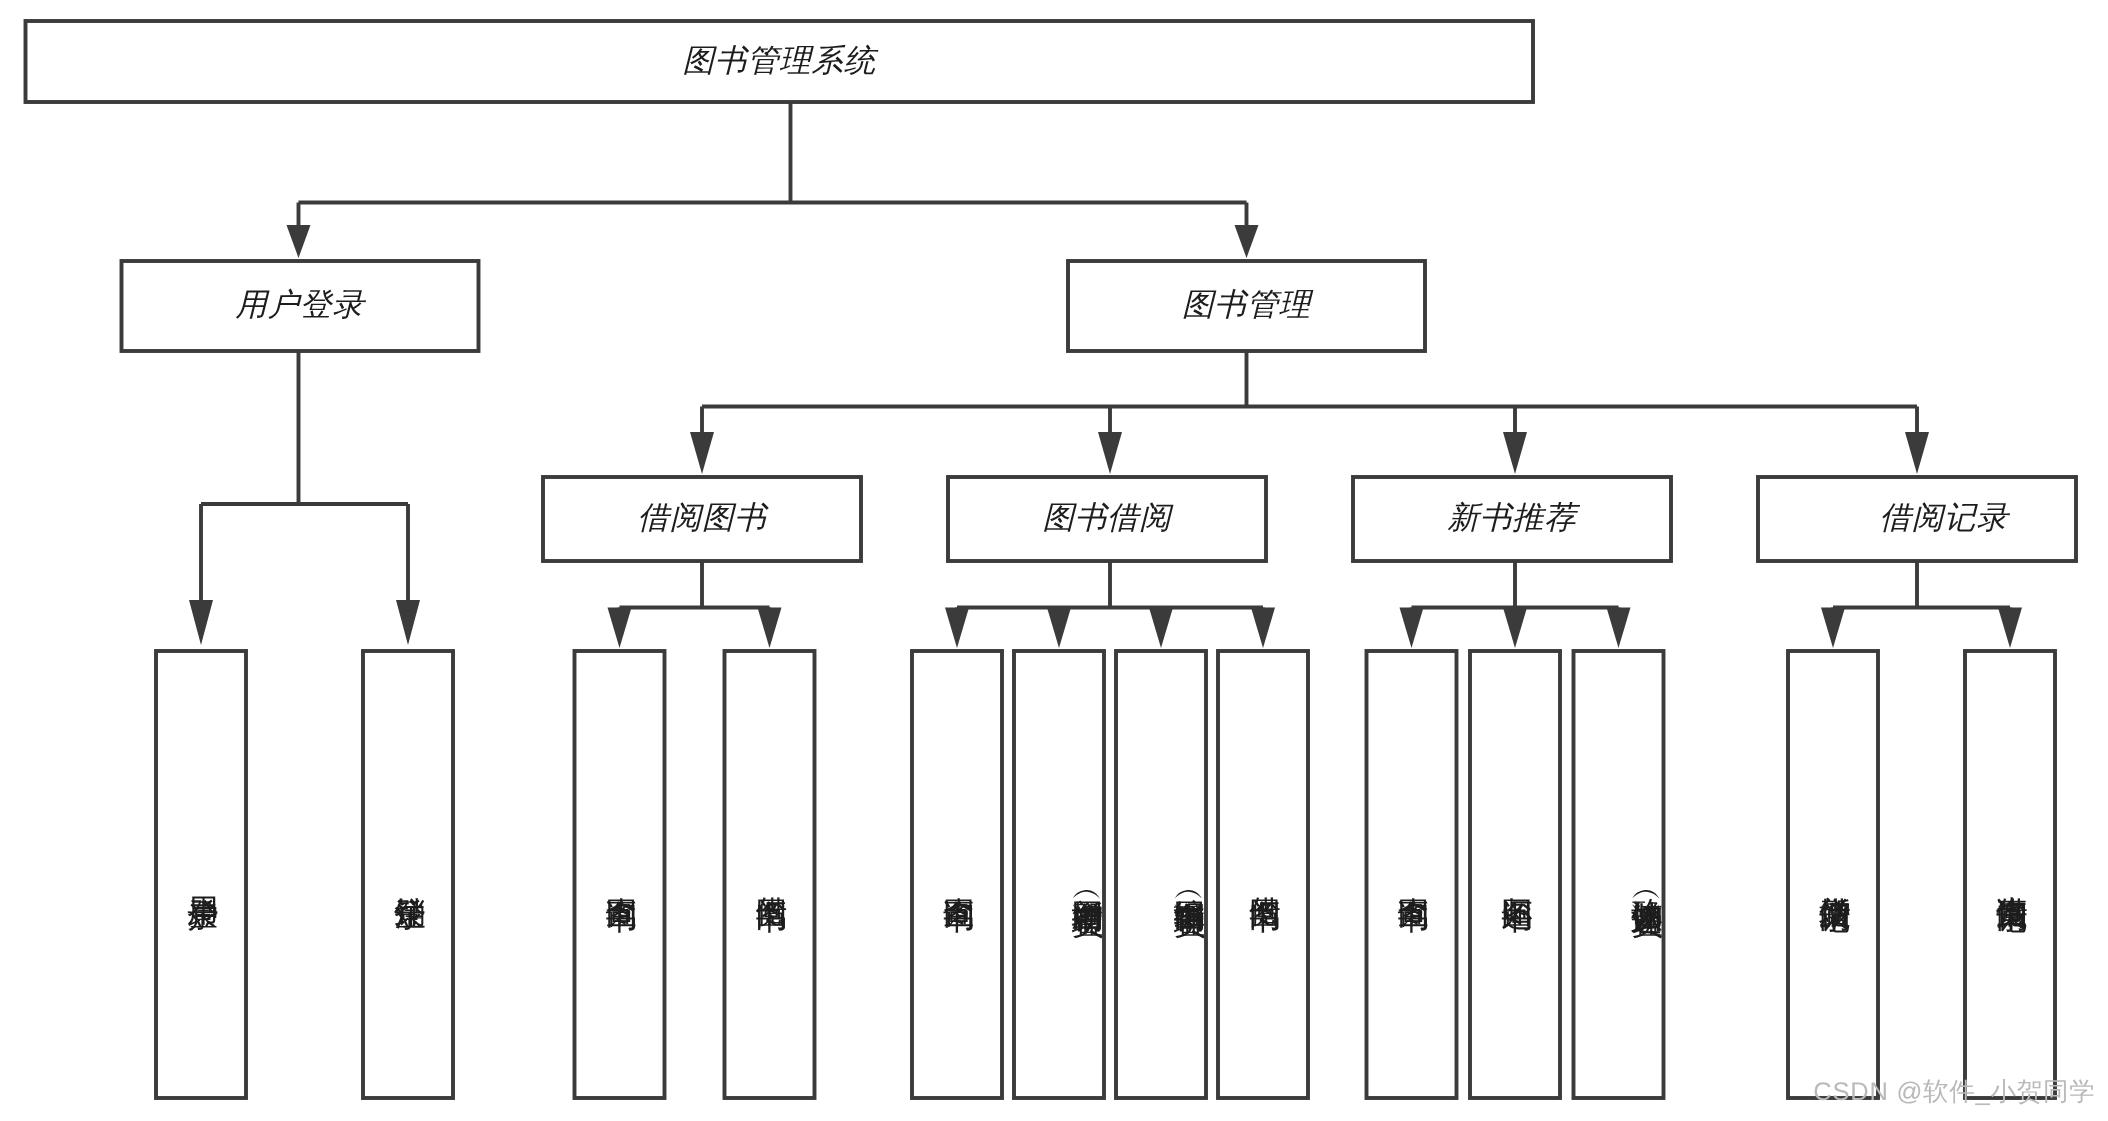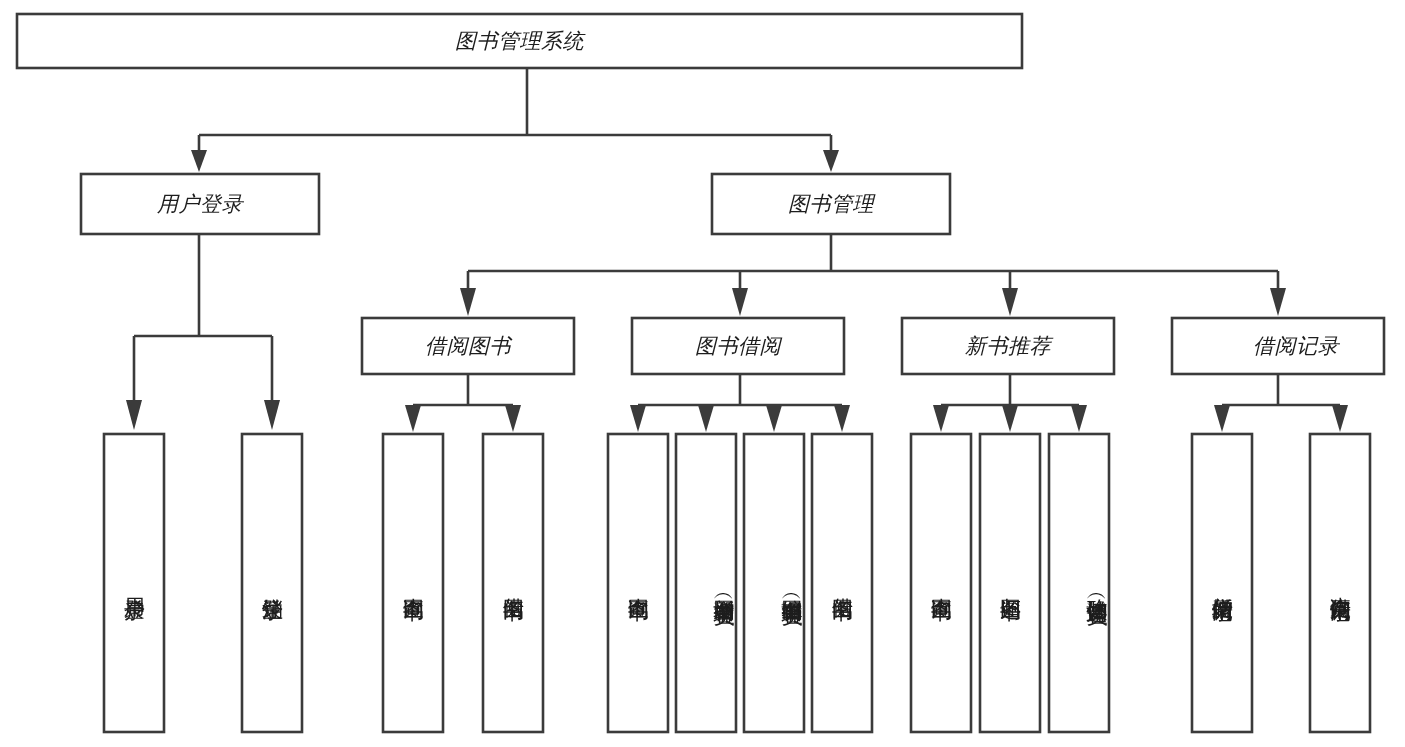--- a/index.html
+++ b/index.html
@@ -210,13 +210,14 @@
   <div class="node-label-v align-top" style="left:744px; top:440px; width:60px; height:292px;">编辑图书（管理员）</div>
   <div class="node-label-v" style="left:812px; top:434px; width:60px; height:298px;">借阅图书</div>
 
   <div class="node-label-v" style="left:911px; top:434px; width:60px; height:298px;">查询图书</div>
   <div class="node-label-v" style="left:980px; top:434px; width:60px; height:298px;">归还图书</div>
   <div class="node-label-v align-top" style="left:1049px; top:440px; width:60px; height:292px;">确认归还（管理员）</div>
 
   <div class="node-label-v" style="left:1192px; top:434px; width:60px; height:298px;">新增借阅记录</div>
   <div class="node-label-v" style="left:1310px; top:434px; width:60px; height:298px;">查询借阅记录</div>
 
+  <div id="watermark">CSDN @软件_小贺同学</div>
 </div>
 
 </body></html>

